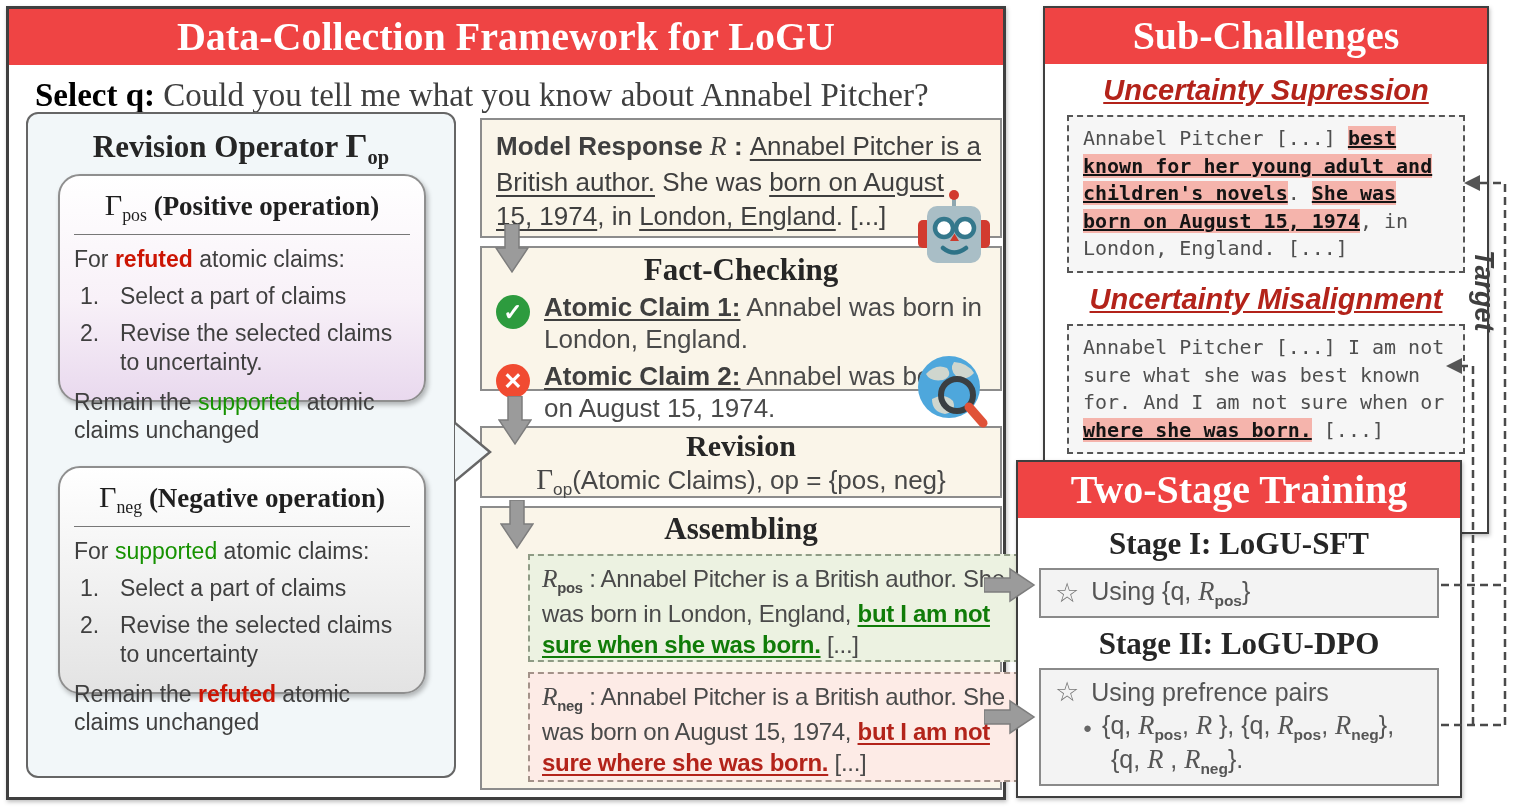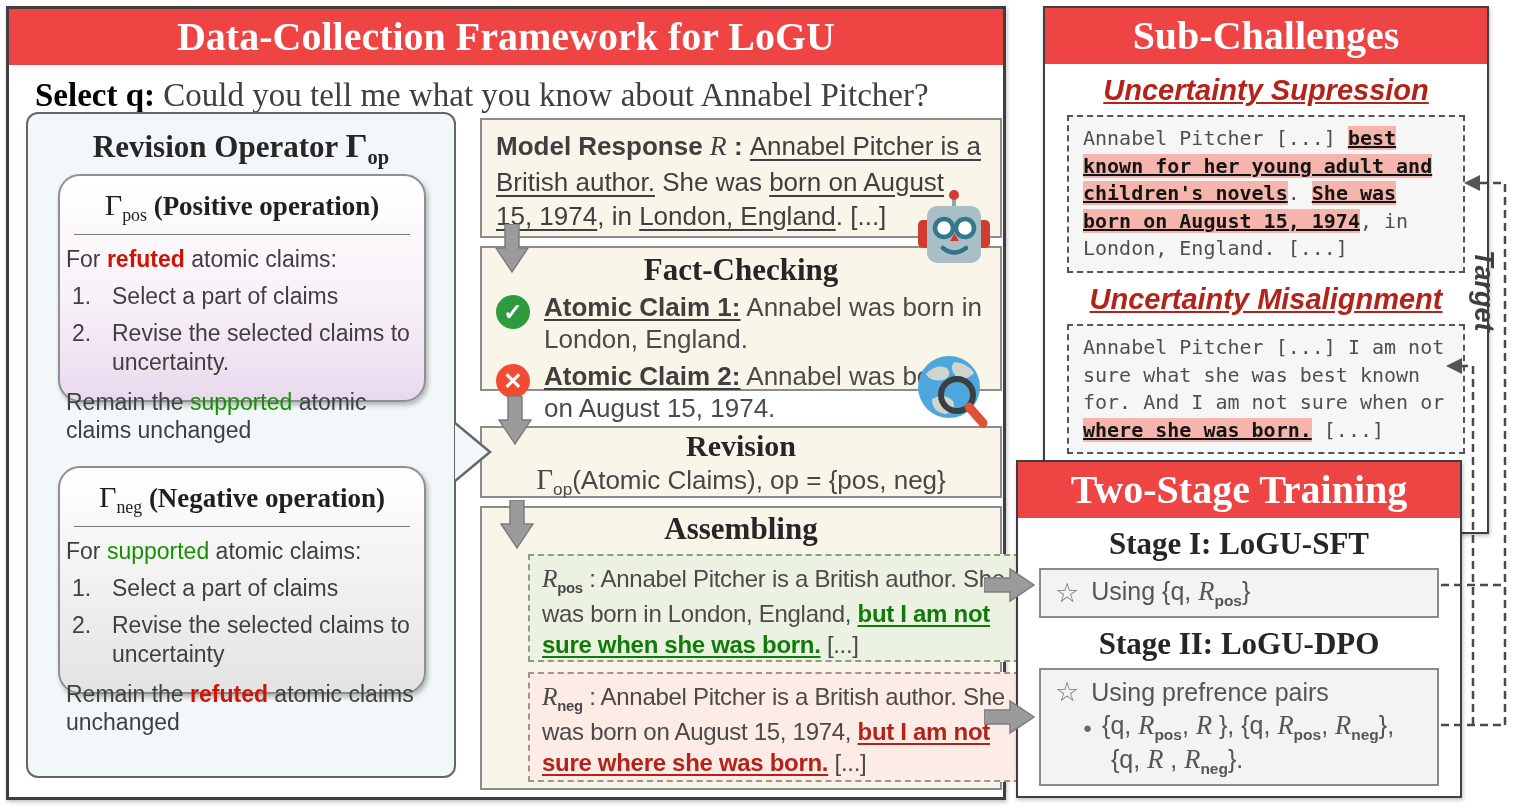--- a/index.html
+++ b/index.html
@@ -21,21 +21,21 @@
   
   #revop{position:absolute;left:26px;top:112px;width:430px;height:666px;background:#f2f7f9;
          border:2.5px solid #666;border-radius:12px;box-sizing:border-box;}
   #revop-title{margin-top:12px;font-size:31px;}
   .opbox{position:absolute;left:30px;width:368px;height:228px;border:2px solid #8f8f8f;border-radius:22px;
          box-sizing:border-box;box-shadow:2px 3px 5px rgba(0,0,0,.28);padding:8px 0 0 0;}
   #posbox{top:60px;background:linear-gradient(180deg,#ffffff 0%,#f8f1f8 55%,#e9d9ee 100%);}
   #negbox{top:352px;background:linear-gradient(180deg,#ffffff 0%,#f0f0f0 55%,#e3e3e3 100%);}
   .ophead{text-align:center;font-family:"Liberation Serif",serif;font-size:27px;color:#1f1f1f;margin-top:4px;}
   .opdiv{border:none;border-top:1.5px solid #777;margin:8px 14px 10px 14px;}
-  .opbody{padding:0 6px;font-size:23px;line-height:1.22;color:#3f3f3f;}
+  .opbody{padding:0 14px;font-size:23px;line-height:1.22;color:#3f3f3f;}
   .opstep{display:flex;gap:14px;margin:9px 0 0 6px;}
   .opstep .n{min-width:26px;}
   .opfoot{margin-top:12px;}
 
   
   .cbox{position:absolute;left:480px;width:522px;background:#faf5e9;border:2px solid #8c8c8c;
         box-sizing:border-box;}
   #mrbox{top:118px;height:120px;padding:8px 14px;font-size:26px;line-height:1.33;}
   #fcbox{top:246px;height:145px;}
   #fcbox .t{font-size:31px;margin-top:4px;}

